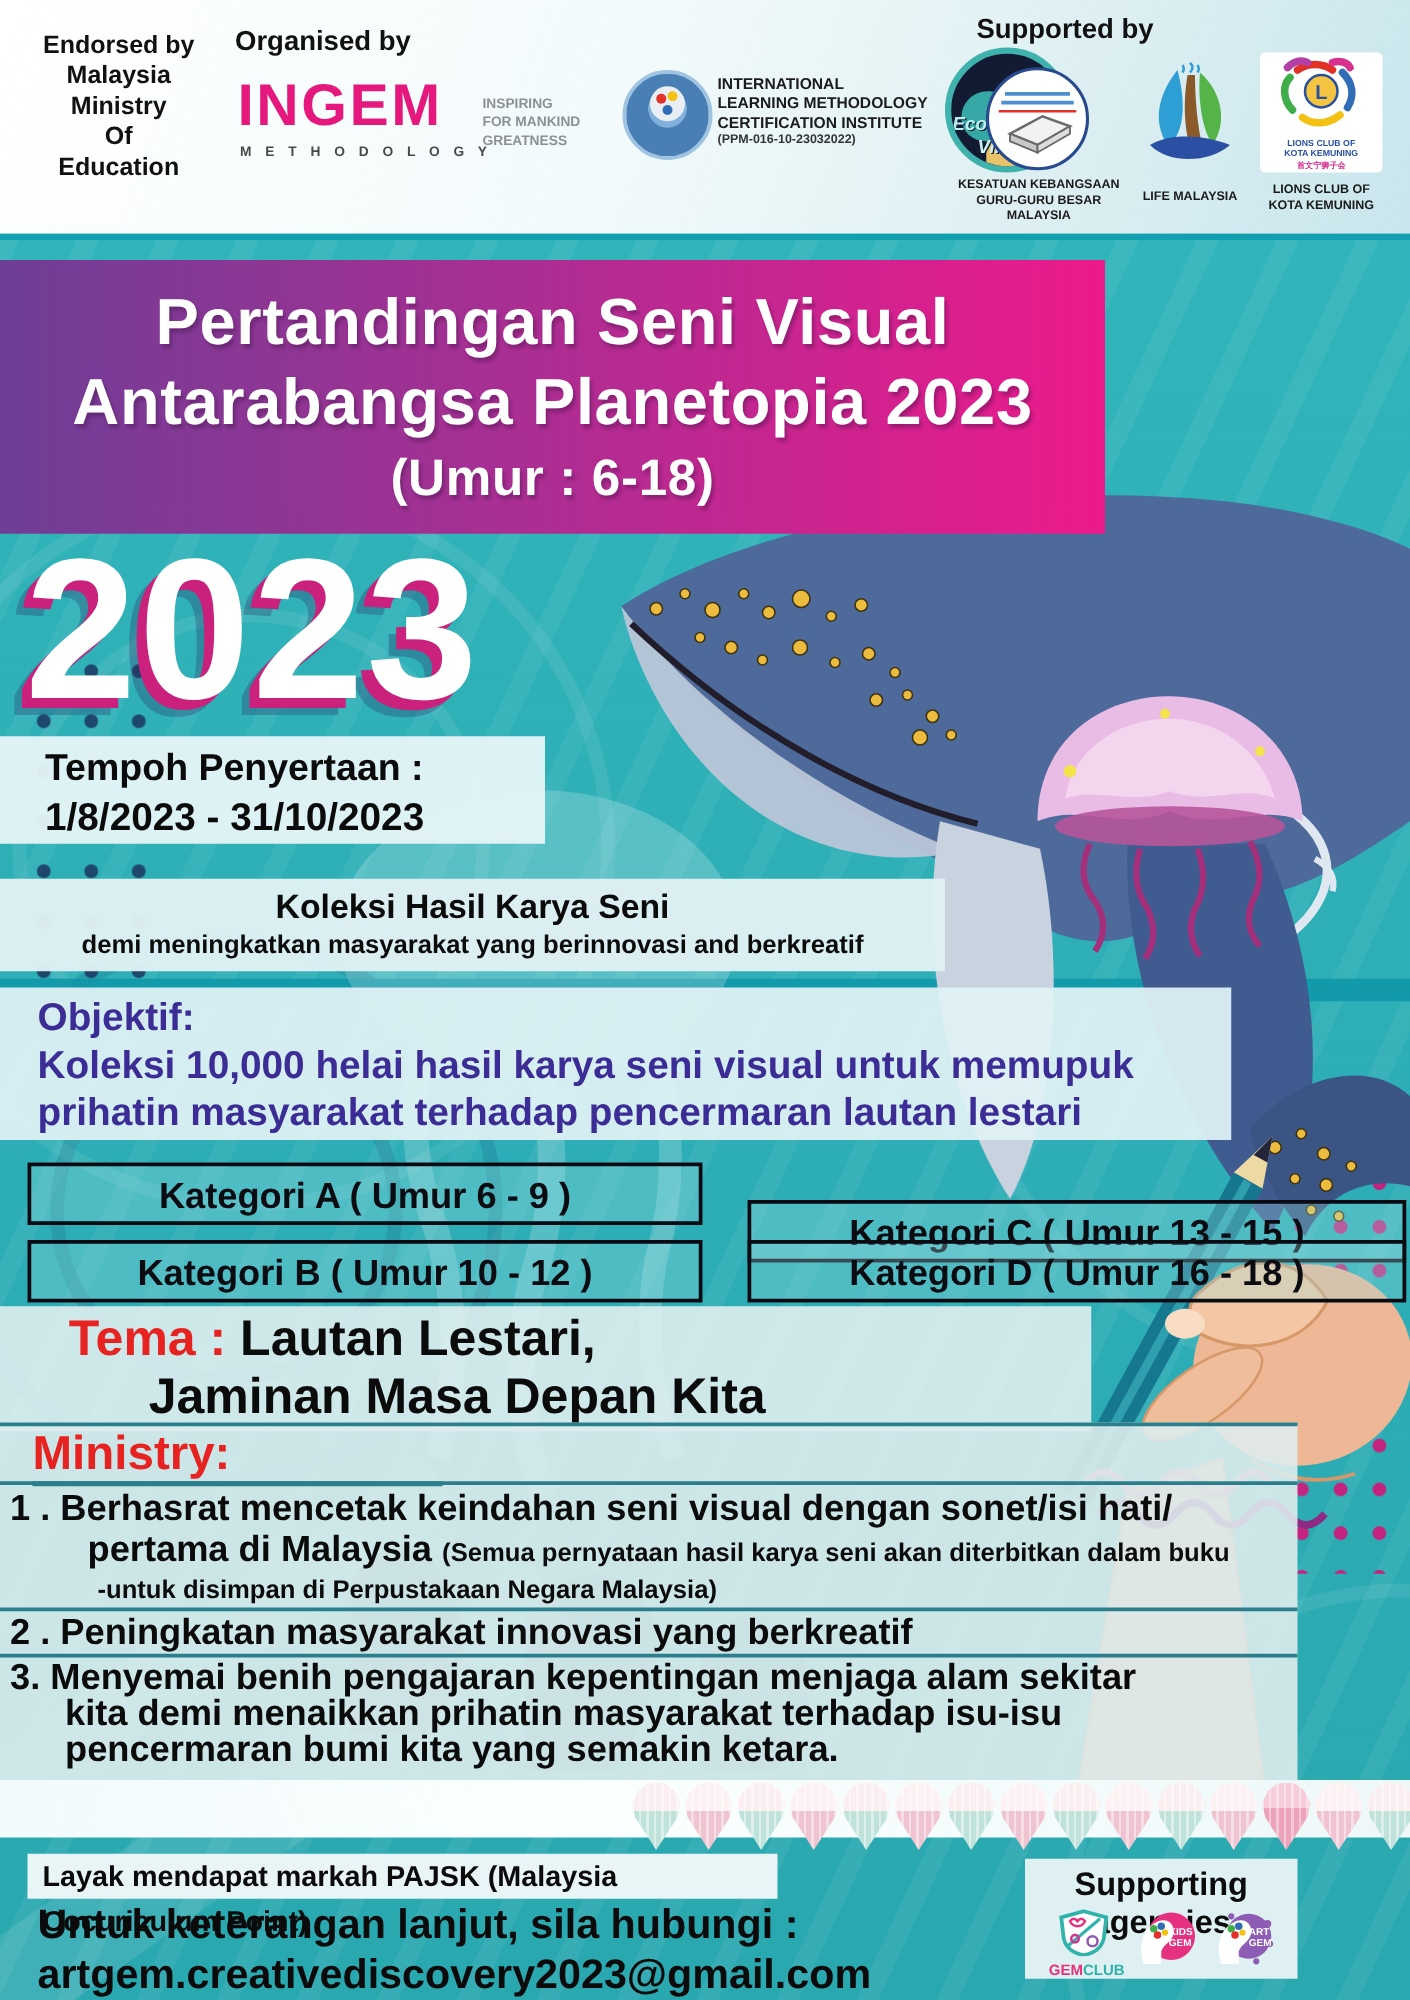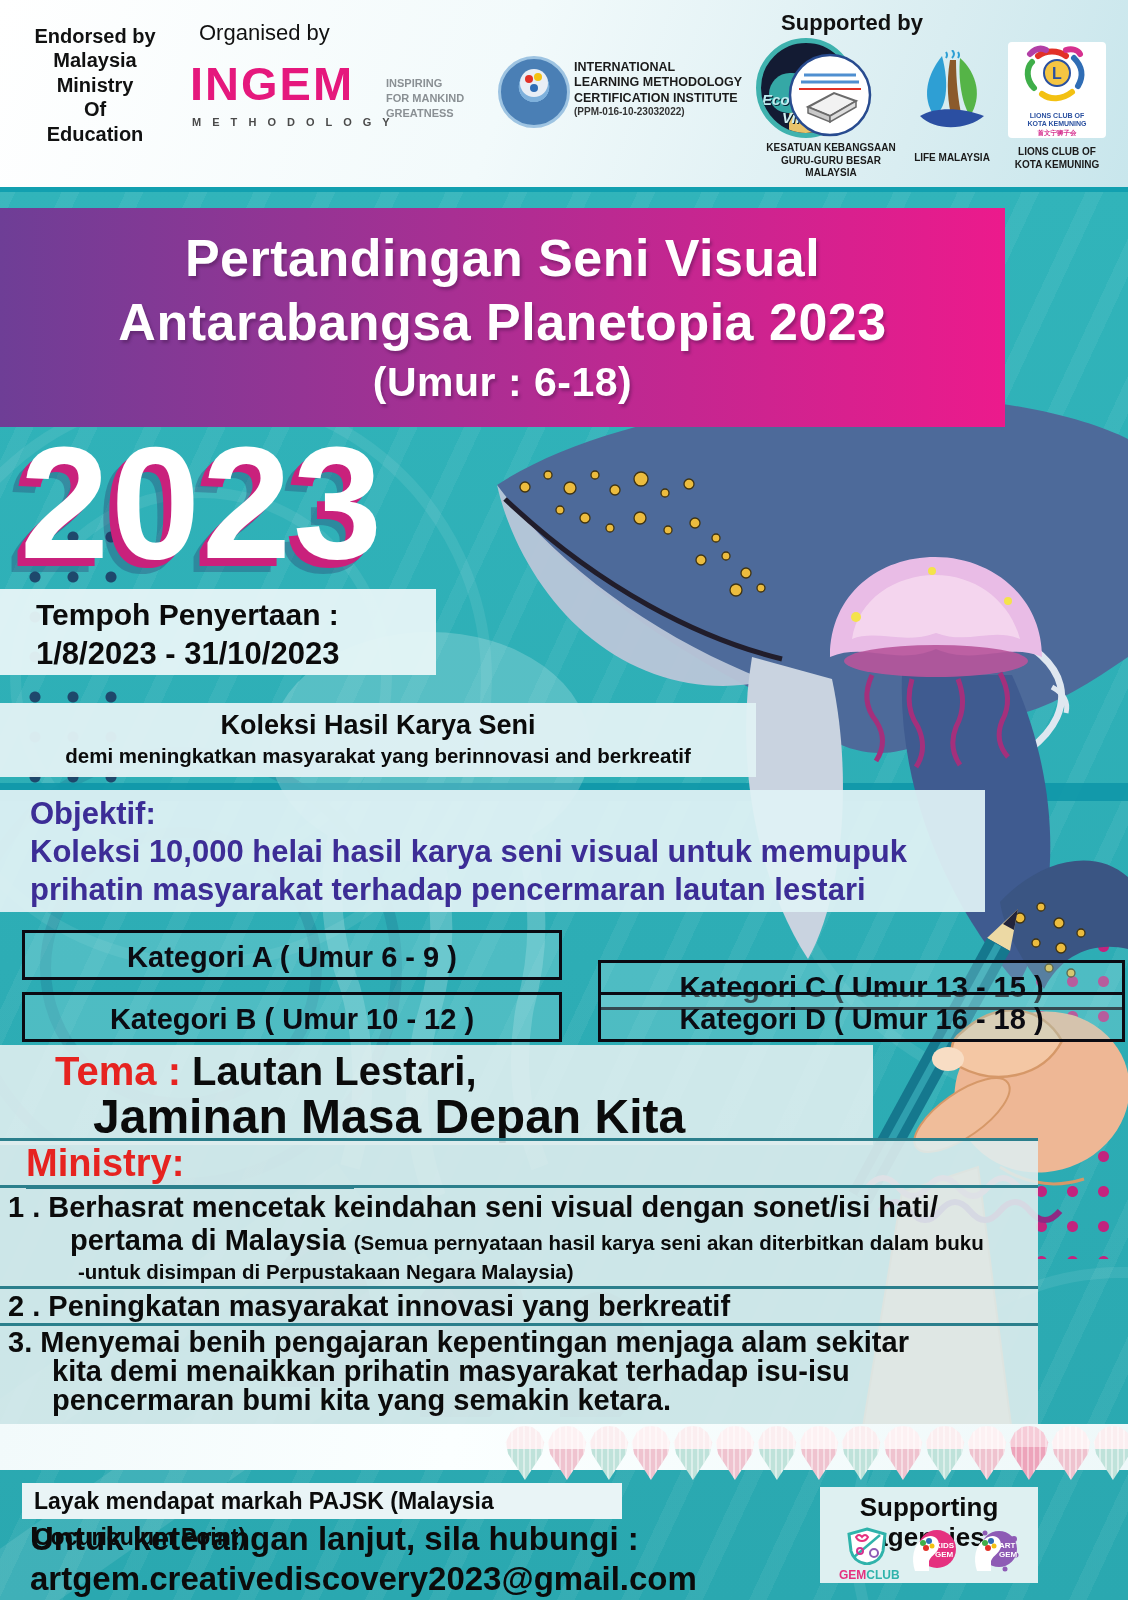--- a/index.html
+++ b/index.html
@@ -6,21 +6,21 @@
   #poster{position:relative;width:1128px;height:1600px;overflow:hidden;
     font-family:"Liberation Sans",sans-serif;background:#2fb1b7;margin:0 auto;}
   .abs{position:absolute;}
   .pre{white-space:pre-line;}
 
   
   #header{position:absolute;left:0;top:0;width:1128px;height:187px;z-index:10;
     background:linear-gradient(110deg,#ffffff 0%,#f2fafb 45%,#d9edf1 80%,#c8e6ec 100%);
     border-bottom:5px solid #12a0b0;}
   .endorsed{left:12px;top:24px;width:166px;text-align:center;font-weight:800;font-size:20px;line-height:1.22;color:#111;}
-  .organised{left:199px;top:20px;font-weight:400;font-size:22px;color:#111;}
+  .organised{left:188px;top:20px;font-weight:700;font-size:22px;color:#111;}
   .ingem-name{left:190px;top:56px;font-weight:900;font-size:47px;letter-spacing:2px;color:#e5187d;}
   .ingem-sub{left:192px;top:116px;font-weight:700;font-size:11px;letter-spacing:4px;color:#4a4a4a;text-align:center;}
   .ingem-tag{left:386px;top:76px;font-weight:700;font-size:11px;line-height:1.35;color:#8a9094;}
   .ilmci-logo{left:498px;top:56px;width:66px;height:66px;border-radius:50%;
     background:radial-gradient(circle at 50% 42%,#7fb1dc 0 30%,#4a7fb5 31% 100%);
     border:3px solid #9ec4e2;}
   .ilmci-bulb{position:absolute;left:19px;top:10px;width:28px;height:28px;border-radius:50%;background:#e9eef5;}
   .ilmci-dot{position:absolute;width:8px;height:8px;border-radius:50%;}
   .ilmci-text{left:574px;top:60px;font-weight:800;font-size:12.5px;line-height:1.22;color:#1b1b1b;}
   .ilmci-l4{font-weight:600;font-size:10px;color:#333;}
@@ -49,21 +49,21 @@
   .ring.navy{border-color:rgba(16,70,115,0.16);}
   .dots-navy{left:16px;top:330px;width:126px;height:310px;
     background-image:radial-gradient(circle,#1c3c63 5px,rgba(0,0,0,0) 6px);background-size:38px 40px;opacity:.9;}
   .dots-pink{left:1026px;top:742px;width:102px;height:330px;
     background-image:radial-gradient(circle,#c2247e 5px,rgba(0,0,0,0) 6px);background-size:31px 35px;}
   .ray{position:absolute;background:rgba(255,255,255,0.10);transform:rotate(-35deg);}
   .teal-band{left:0;top:596px;width:1128px;height:18px;background:#0f97a9;opacity:.9;z-index:3;}
   .illus{position:absolute;left:0;top:0;width:1128px;height:1413px;z-index:3;pointer-events:none;}
 
   
-  #banner{left:0;top:21px;width:1005px;height:219px;z-index:5;
+  #banner{left:0;top:21px;width:884px;height:219px;z-index:5;
     background:linear-gradient(90deg,#6e3e96 0%,#a82f93 45%,#ec1a8c 100%);
     display:flex;flex-direction:column;align-items:center;justify-content:center;}
   .banner-l{color:#fff;font-weight:800;letter-spacing:.5px;text-shadow:2px 3px 3px rgba(55,15,60,0.35);}
   .banner-l1,.banner-l2{font-size:52px;line-height:64px;}
   .banner-l3{font-size:41px;line-height:56px;}
 
   
   #year{left:20px;top:236px;font-weight:900;font-size:160px;line-height:1;color:#fff;letter-spacing:2px;z-index:5;
     text-shadow:-8px 8px 0 #c9217c,-14px 14px 0 rgba(43,35,95,0.28);}
 
@@ -87,21 +87,21 @@
     text-align:center;font-weight:900;font-size:29px;line-height:48px;color:#0b0b12;box-sizing:border-box;}
   #katA{left:22px;top:743px;width:540px;}
   #katC{left:598px;top:743px;width:527px;margin-top:30px;}
   #katB{left:22px;top:805px;width:540px;}
   #katD{left:598px;top:805px;width:527px;}
 
   #tema{left:0;top:858px;width:873px;height:100px;background:rgba(229,240,241,0.88);z-index:5;
     box-sizing:border-box;padding-top:3px;color:#0b0b0b;}
   .tema-l1{padding-left:55px;font-weight:900;font-size:40px;line-height:46px;}
   .tema-label{color:#e62320;}
-  .tema-l2{padding-left:93px;font-weight:900;font-size:48px;line-height:46px;}
+  .tema-l2{padding-left:119px;font-weight:900;font-size:40px;line-height:46px;}
 
   #matlamat{left:0;top:951px;width:1038px;height:295px;background:rgba(222,236,237,0.90);z-index:5;
     border-top:3px solid #2b7f8c;border-bottom:3px solid #2b7f8c;box-sizing:border-box;color:#0b0b0b;}
   .mat-heading{height:44px;padding-left:26px;}
   .mat-heading span{display:inline-block;color:#e62320;font-weight:900;font-size:38px;line-height:44px;
     border-bottom:4px solid #2b7f8c;padding-right:170px;}
   .mat-div{height:0;border-top:3px solid #2b7f8c;}
   .mat-item{font-weight:800;font-size:29px;color:#0b0b0b;}
   .m1{padding:3px 0 2px 8px;}
   .m1 .r1{line-height:32px;}

